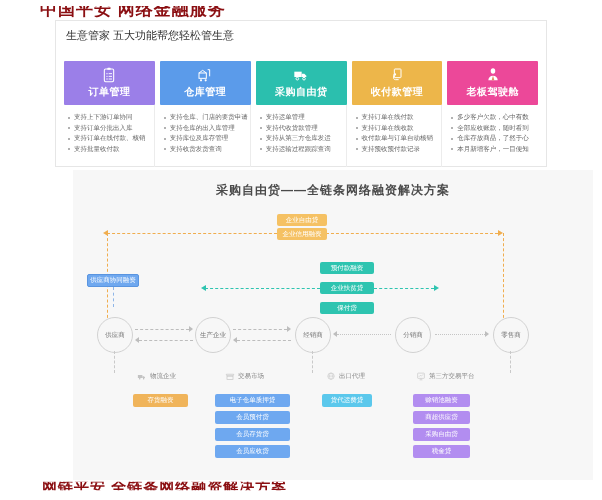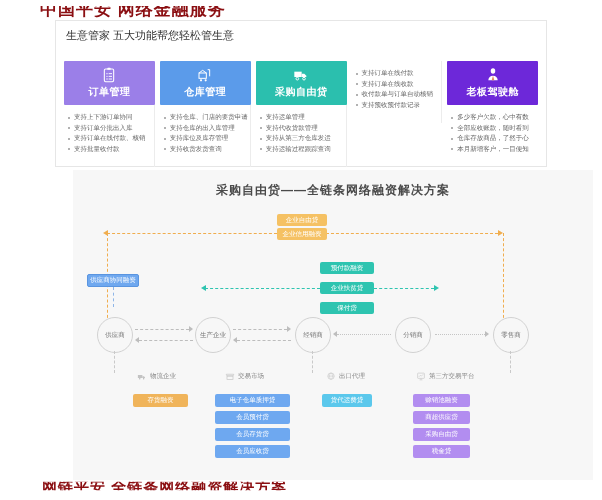--- a/index.html
+++ b/index.html
@@ -185,32 +185,42 @@
         <ul class="fcard-list">
           <li>支持运单管理</li>
           <li>支持代收货款管理</li>
           <li>支持从第三方仓库发运</li>
           <li>支持运输过程跟踪查询</li>
         </ul>
       </div>
     </div>
 
     <div class="fcard">
+      <div class="fcard-head" id="head3" style="background: rgb(237, 182, 74);">
+        <span class="fcard-icon">
+          <svg viewBox="0 0 24 24" width="18" height="16">
+              <rect x="8" y="3" width="10" height="13" rx="1" fill="none" stroke="#fff" stroke-width="1.5"></rect>
+              <path d="M10 10 c-2 0 -3 1 -3 2.5 v4 c0 1.5 1 2.5 2.5 2.5 h5" fill="none" stroke="#fff" stroke-width="1.5"></path>
+              <circle cx="9.5" cy="11.5" r="1.2" fill="#fff"></circle>
+            </svg>
+        </span>
+        <span class="fcard-label">收付款管理</span>
+      </div>
       <div class="fcard-body">
         <ul class="fcard-list">
           <li>支持订单在线付款</li>
           <li>支持订单在线收款</li>
           <li>收付款单与订单自动核销</li>
           <li>支持预收预付款记录</li>
         </ul>
       </div>
     </div>
 
     <div class="fcard">
-      <div class="fcard-head" id="head4" style="background: #6d28d9; text-align: right;">
+      <div class="fcard-head" id="head4" style="background: #ec4899; text-align: right;">
         <span class="fcard-icon">
           <svg viewBox="0 0 24 24" width="18" height="16">
               <ellipse cx="12" cy="6" rx="3.4" ry="4" fill="#fff"></ellipse>
               <path d="M5 20 c0-4.5 3-7 7-7 s7 2.5 7 7 z" fill="#fff"></path>
               <path d="M12 13 l-2 7 h4 z" fill="#e28a5f"></path>
             </svg>
         </span>
         <span class="fcard-label">老板驾驶舱</span>
       </div>
       <div class="fcard-body">

